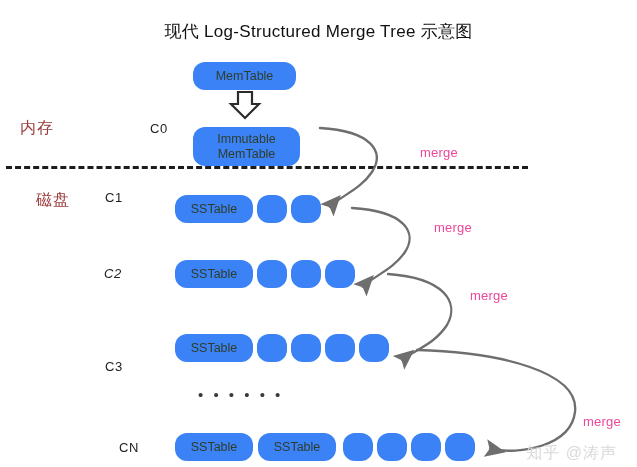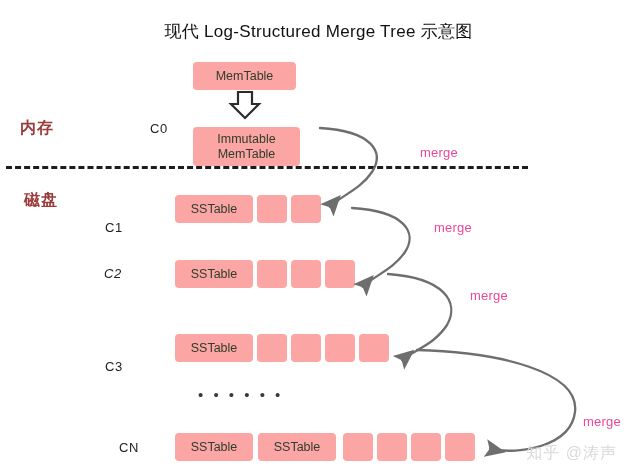--- a/index.html
+++ b/index.html
@@ -21,37 +21,37 @@
     text-align:center;
     font-size:17px;
     letter-spacing:.3px;
     color:#111;
     white-space:nowrap;
   }
 
   
   .tier-label{
     font-size:16px;
-    font-weight:bold;
+    font-weight:normal;
     color:#9c3b3b;
     letter-spacing:1px;
   }
 
   
   .clabel{
     font-size:13px;
     color:#222;
     letter-spacing:.5px;
   }
 
   
   .box{
     position:absolute;
-    background:#fca5a5;
-    border-radius:4px;
+    background:#3b82f6;
+    border-radius:12px;
     box-sizing:border-box;
     display:flex;
     align-items:center;
     justify-content:center;
     font-size:12.5px;
     color:#2f3d2a;
     line-height:1.15;
     text-align:center;
     white-space:pre-line;
   }
@@ -88,26 +88,26 @@
 </style>
 </head>
 <body>
 
 <div id="stage">
 
   <div class="abs" id="title">现代 Log-Structured Merge Tree 示意图</div>
 
   <div class="abs tier-label" style="left:20px;top:118px;">内存</div>
 
-  <div class="abs tier-label" style="left:24px;top:190px;">磁盘</div>
+  <div class="abs tier-label" style="left:36px;top:190px;">磁盘</div>
 
   <div class="abs" id="divider"></div>
 
   <div class="abs clabel" style="left:105px;top:121px;margin-left:45px;">C0</div>
-  <div class="abs clabel" style="left:105px;top:220px;">C1</div>
+  <div class="abs clabel" style="left:105px;top:190px;">C1</div>
   <div class="abs clabel" style="left:104px;top:266px;font-style:italic;">C2</div>
   <div class="abs clabel" style="left:105px;top:340px;margin-top:19px;">C3</div>
   <div class="abs clabel" style="left:119px;top:440px;">CN</div>
 
   <div class="box" style="left:193px;top:62px;width:103px;height:28px;">MemTable</div>
 
   <svg width="637" height="467">
     <polygon points="238,92 252,92 252,104 259,104 245,118 231,104 238,104" fill="#ffffff" stroke="#2b2b2b" stroke-width="2.2" stroke-linejoin="miter"></polygon>
   </svg>
 

